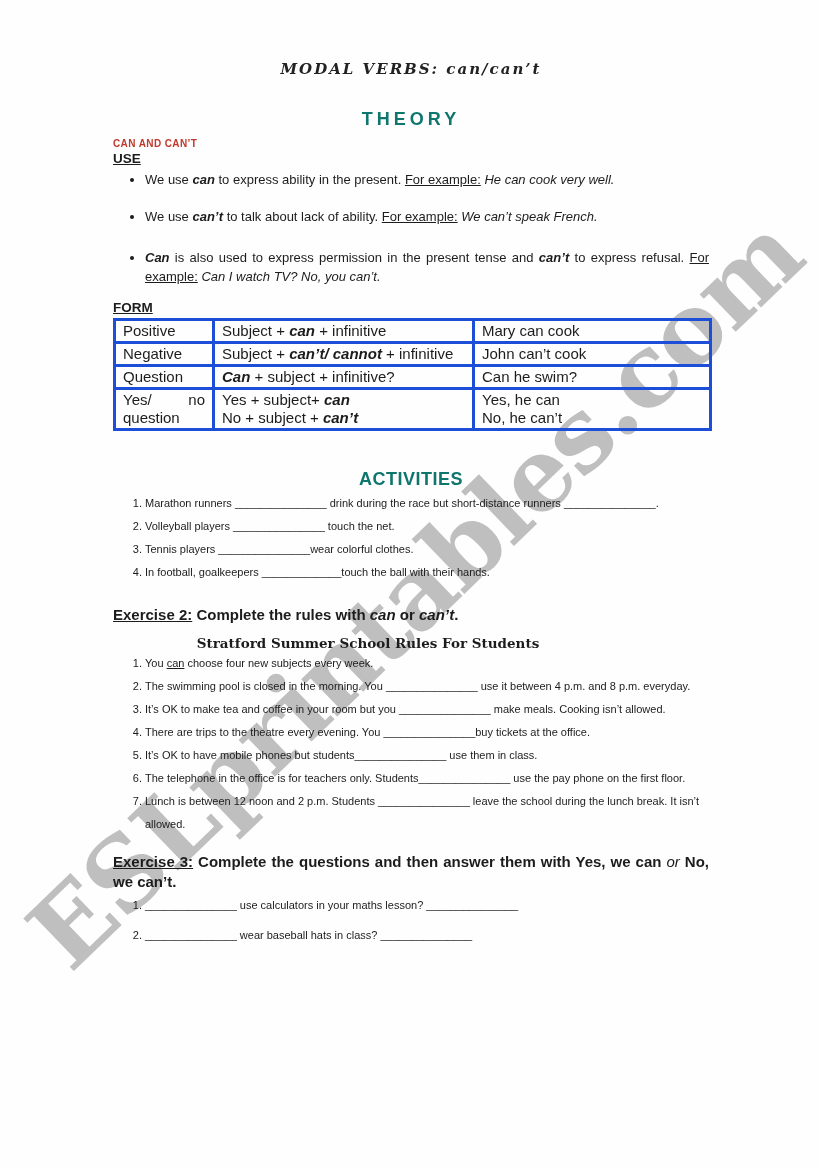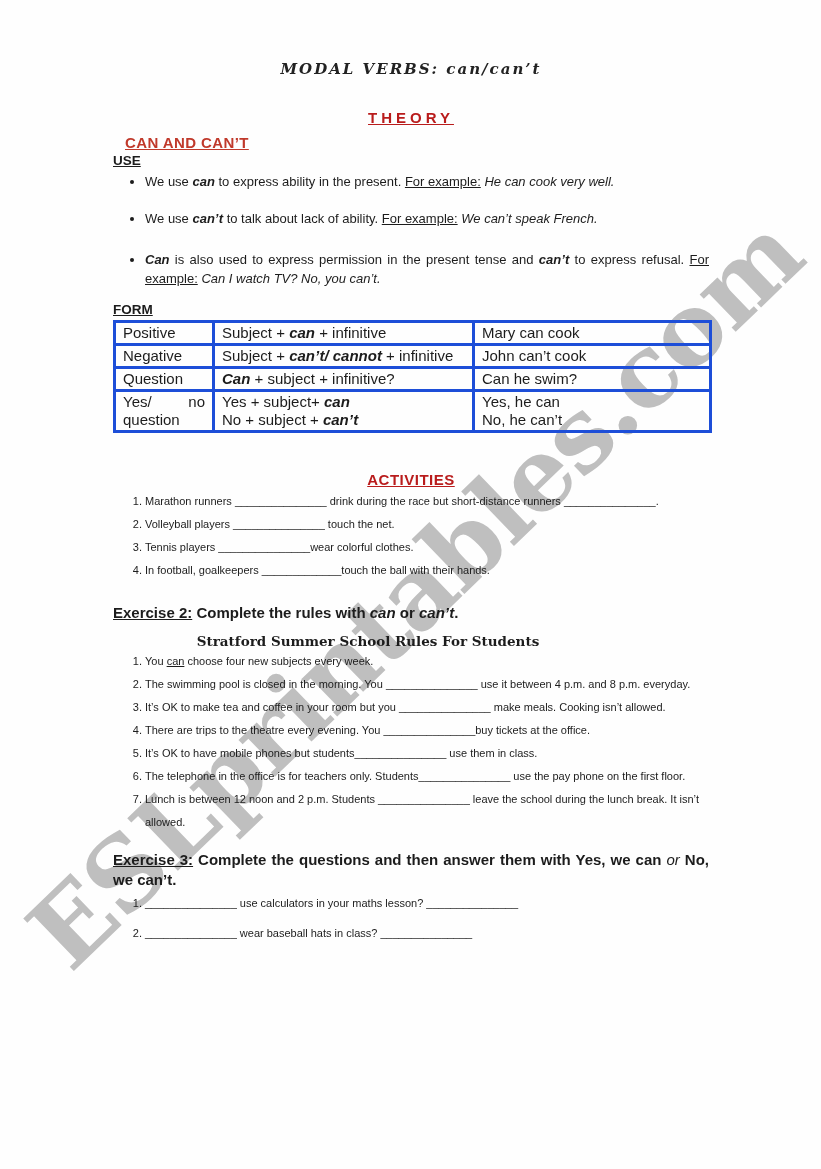--- a/index.html
+++ b/index.html
@@ -14,28 +14,27 @@
     letter-spacing:-2px;color:#aaaaaa;opacity:.75;white-space:nowrap;
   }
   .content{position:absolute;left:113px;top:16px;width:596px;z-index:1;}
 
   .doc-title{
     margin-top:44px;text-align:center;
     font-family:"DejaVu Serif",serif;font-style:italic;font-weight:700;
     font-size:15px;letter-spacing:2px;color:#222;
   }
   .h-blue{
-    text-align:center;color:#b91c1c;font-weight:700;font-size:15px;
-    text-decoration:underline;
+    text-align:center;color:#0f766e;font-weight:700;font-size:18px;
   }
   .h-theory{margin-top:31px;letter-spacing:4px;}
   .h-activities{margin-top:38px;letter-spacing:.5px;}
   .h-red{
-    margin-top:8px;color:#c0392b;font-weight:700;font-size:15px;
-    text-decoration:underline;letter-spacing:.4px;margin-left:12px;
+    margin-top:8px;color:#c0392b;font-weight:700;font-size:10px;
+    letter-spacing:.4px;
   }
   .h-small{margin-top:2px;font-weight:700;font-size:13.5px;text-decoration:underline;}
   .form-label{margin-top:14px;}
 
   ul.bullets{margin:4px 0 0 0;padding-left:32px;list-style:disc;}
   ul.bullets li{font-size:13px;line-height:19px;margin-bottom:18px;text-align:justify;}
   ul.bullets li:nth-child(2){margin-bottom:22px;}
   ul.bullets li:last-child{margin-bottom:0;}
 
   table.form-table{border-collapse:collapse;width:545px;margin-top:3px;table-layout:fixed;}

